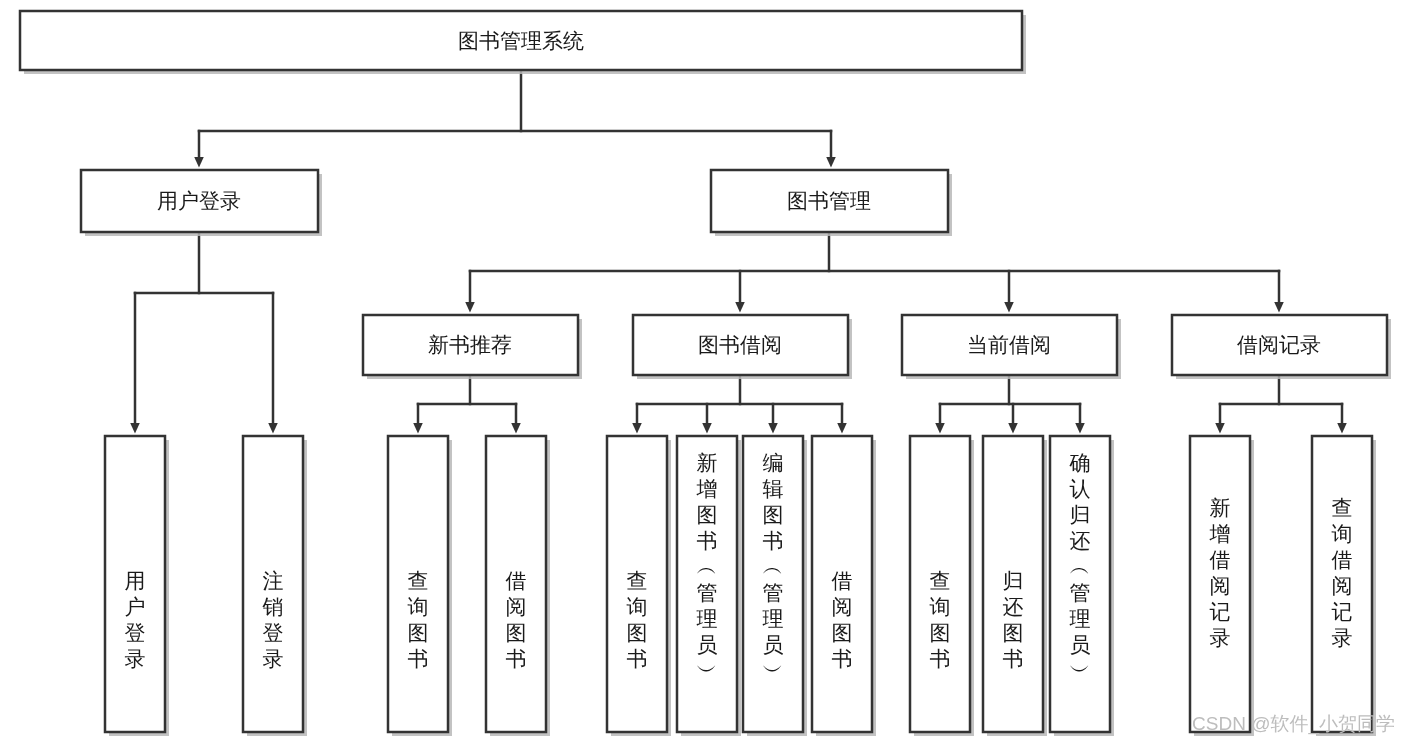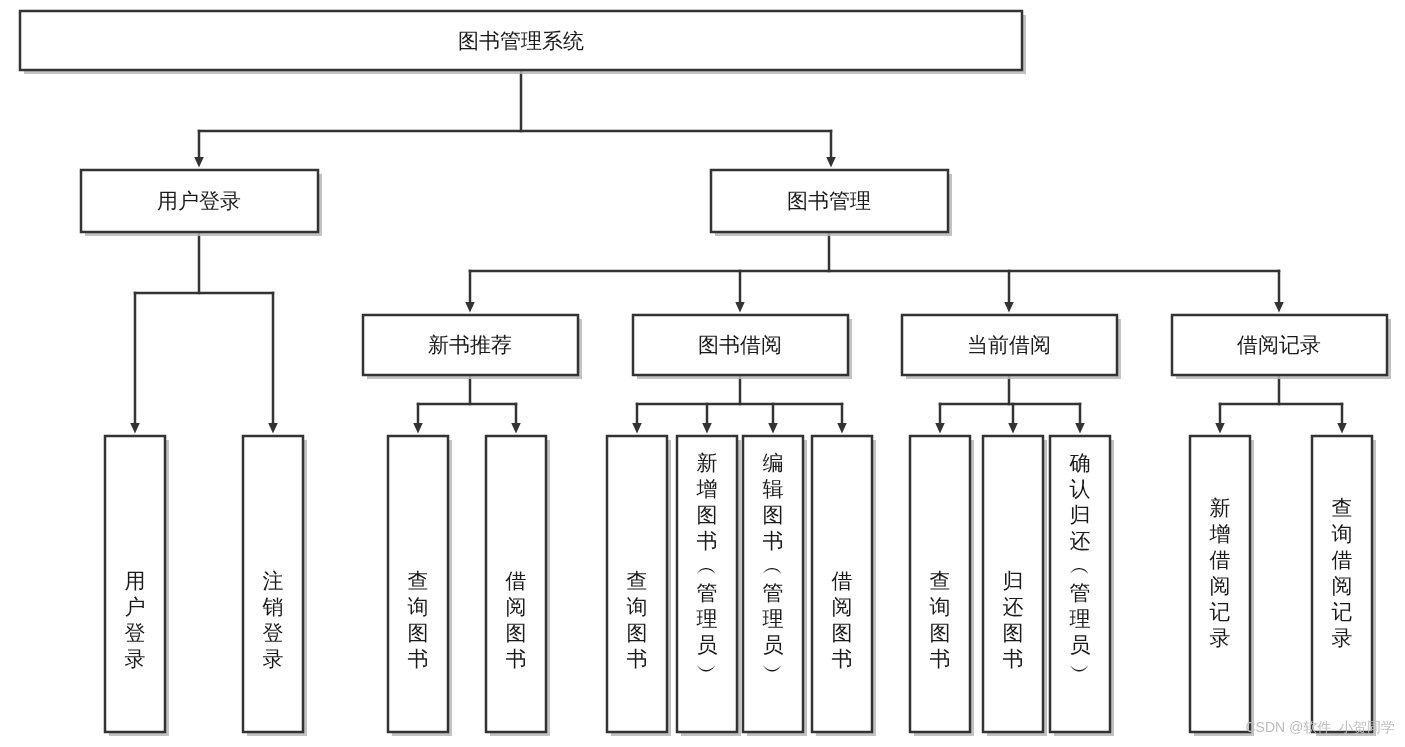--- a/index.html
+++ b/index.html
@@ -55,21 +55,21 @@
     font-family: "Liberation Sans", "DejaVu Sans", sans-serif;
     fill: #1a1a1a;
     font-size: 21px;
     text-anchor: middle;
   }
   .watermark {
     position: absolute;
     right: 10px;
     bottom: 10px;
     font-family: "Liberation Sans", "DejaVu Sans", sans-serif;
-    font-size: 14px;
+    font-size: 19px;
     color: #bdbdbd;
     white-space: nowrap;
     user-select: none;
   }
 </style>
 </head>
 <body>
 
 <div id="diagram-root">
 

